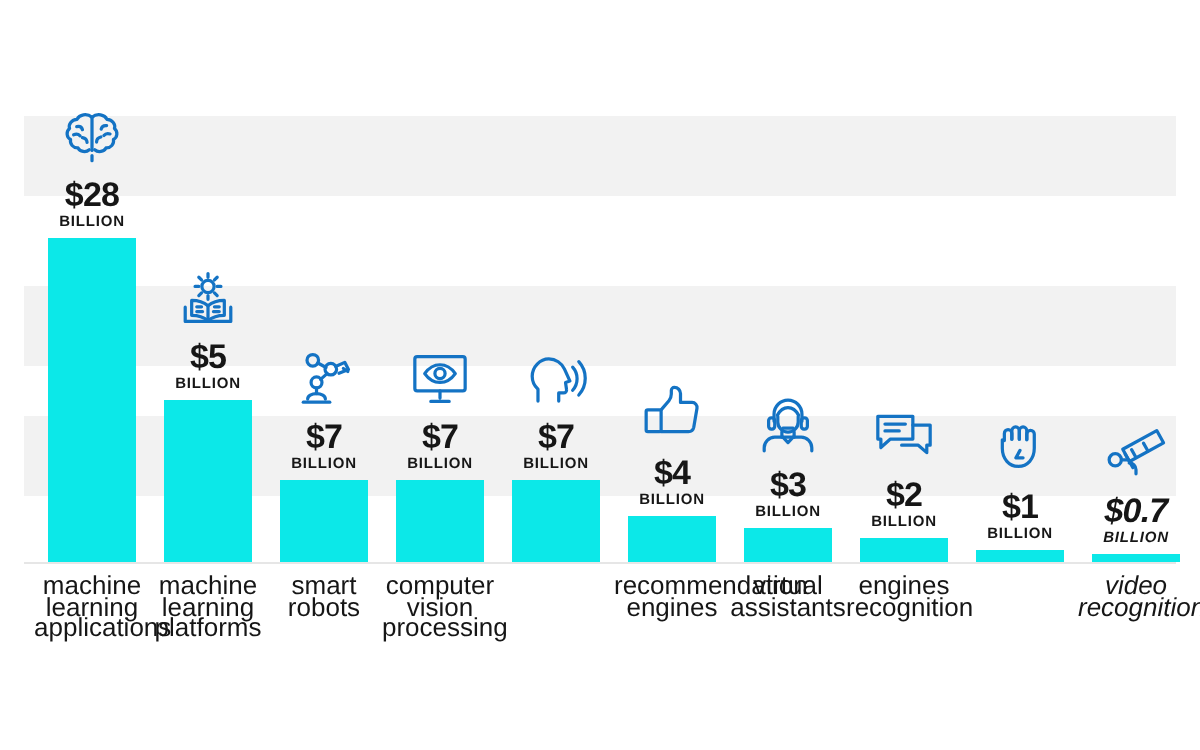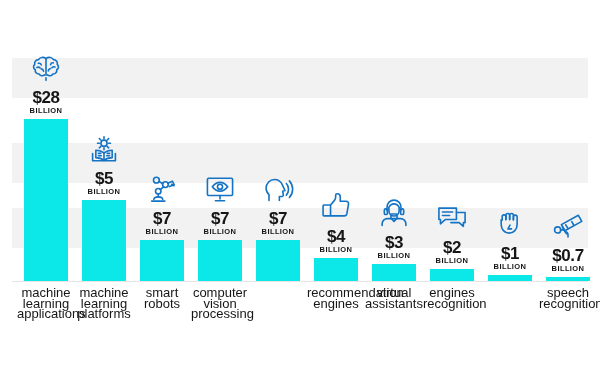--- a/index.html
+++ b/index.html
@@ -270,34 +270,34 @@
         <div class="icon" style="top: 207px; color: rgb(20, 115, 196);">
           <svg id="def-fist-icon" viewBox="0 0 40 40" fill="none" stroke="currentColor" stroke-width="1.9" stroke-linecap="round" stroke-linejoin="round">
     <path d="M10.8 15.6v-4.2c0-1.2 1-2.2 2.2-2.2s2.2 1 2.2 2.2v3.4"></path>
     <path d="M15.2 14.8v-5c0-1.2 1-2.2 2.2-2.2s2.2 1 2.2 2.2v5"></path>
     <path d="M19.6 14.8v-5c0-1.2 1-2.2 2.2-2.2s2.2 1 2.2 2.2v5.2"></path>
     <path d="M24 15.2v-3.4c0-1.2 1-2.2 2.2-2.2s2.2 1 2.2 2.2v8.4c0 6.2-4 10.6-9.4 10.6s-9.4-4.4-9.4-10.6v-5"></path>
     <path d="M20 21.4l-2.4 4.4h4.2"></path>
   </svg>
         </div>
       </div>
-      <div class="col" style="left: 522px;">
+      <div class="col" style="left: 522px; font-style: italic;">
         <div class="bar" style="top: 277px; height: 4px; background: rgb(12, 232, 232);"></div>
         <div class="value" style="top: 247px;">
           <span class="amt">$0.7</span>
           <span class="unit">BILLION</span>
         </div>
         <div class="icon" style="top: 209px; color: rgb(20, 115, 196);">
           <svg id="def-security-camera-icon" viewBox="0 0 40 40" fill="none" stroke="currentColor" stroke-width="1.9" stroke-linecap="round" stroke-linejoin="round">
     <path d="M12.2 18.4l20-11 4 7.2-20 11z"></path>
     <path d="M17.4 18.6l2.6 4.6M24.4 14.8l2.6 4.6"></path>
     <path d="M13.6 21.2l4.6 8"></path>
     <path d="M11.4 24.6c0 2-1.6 3.6-3.6 3.6S4.2 26.6 4.2 24.6 5.8 21 7.8 21s3.6 1.6 3.6 3.6z"></path>
     <path d="M11.4 24.6h3.8"></path>
     <path d="M16 26.4c2.2 0 4 1.8 4 4v2.4"></path>
   </svg>
         </div>
-        <div class="cat">speech
+        <div class="cat">video
 recognition</div>
       </div>
     </div>
 
 </div>
 
 </body></html>

